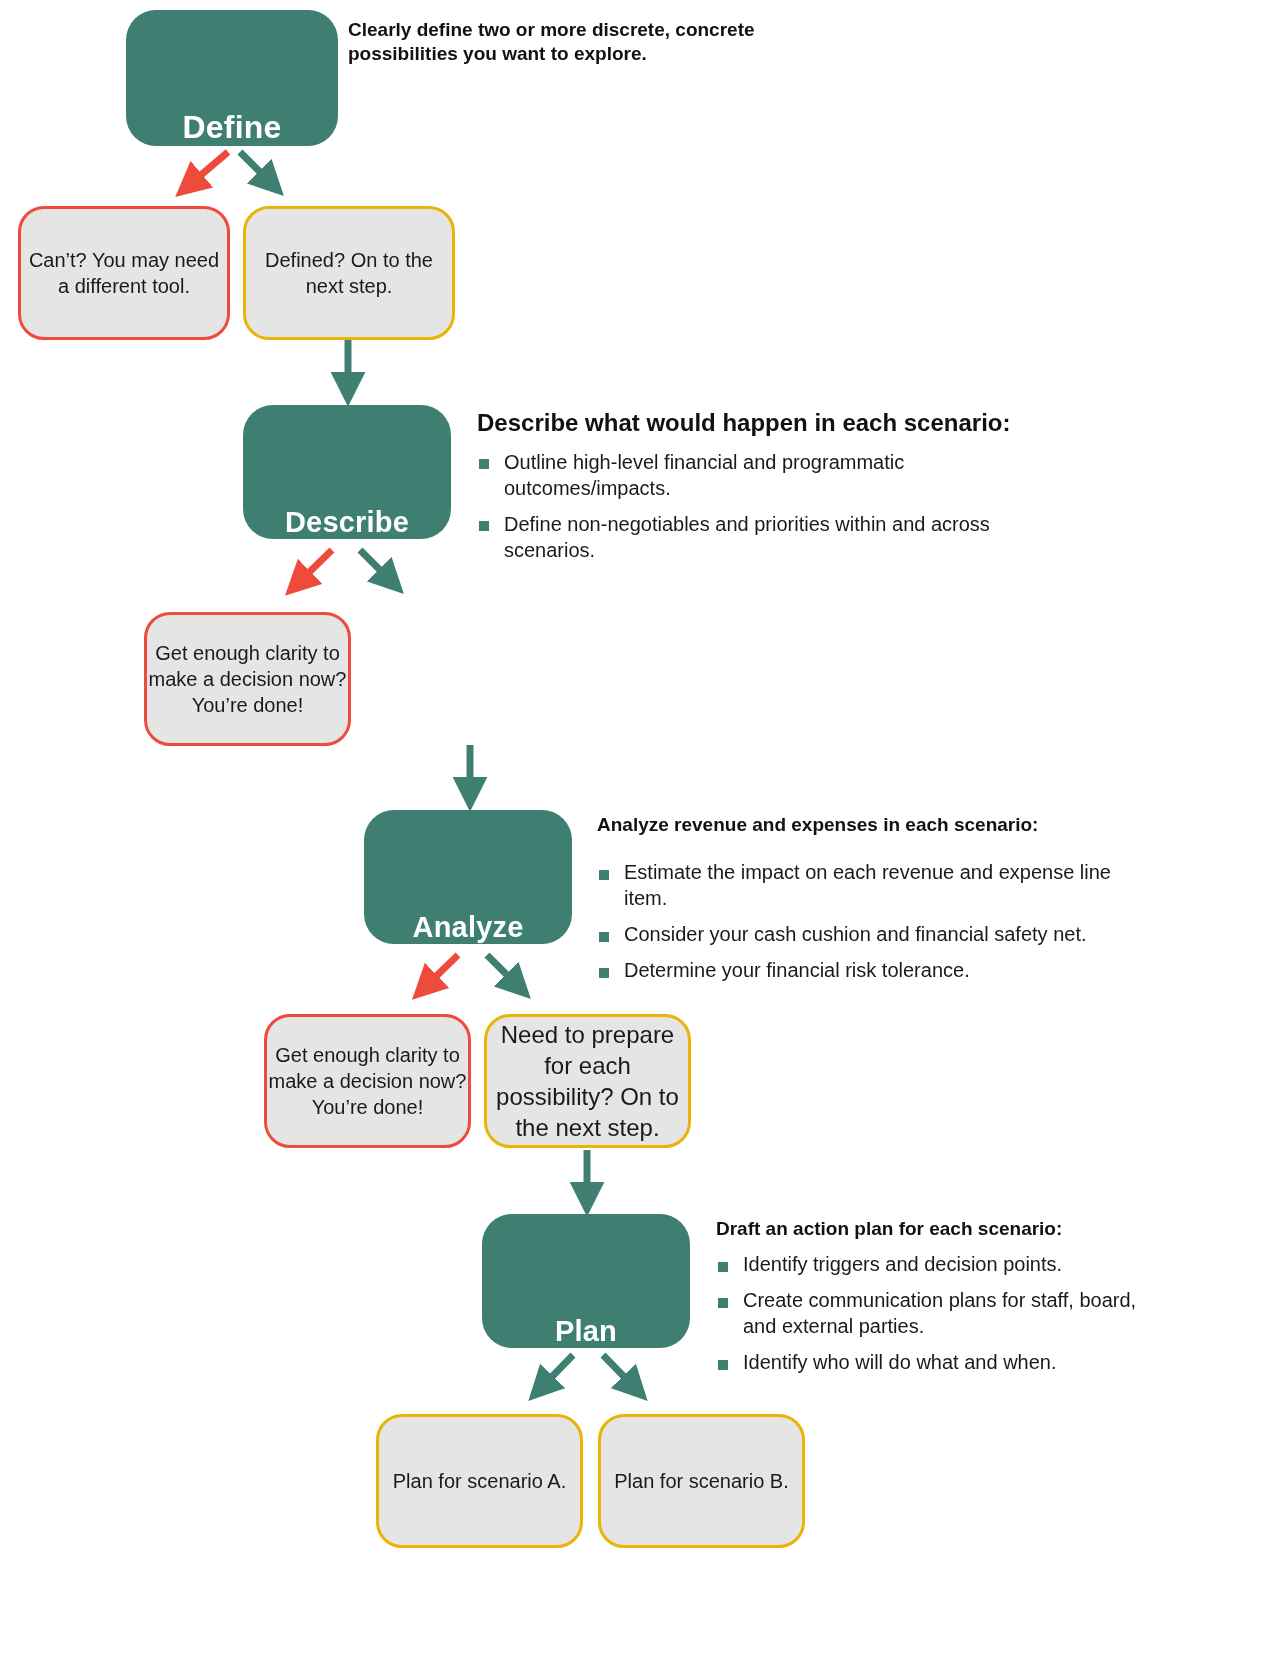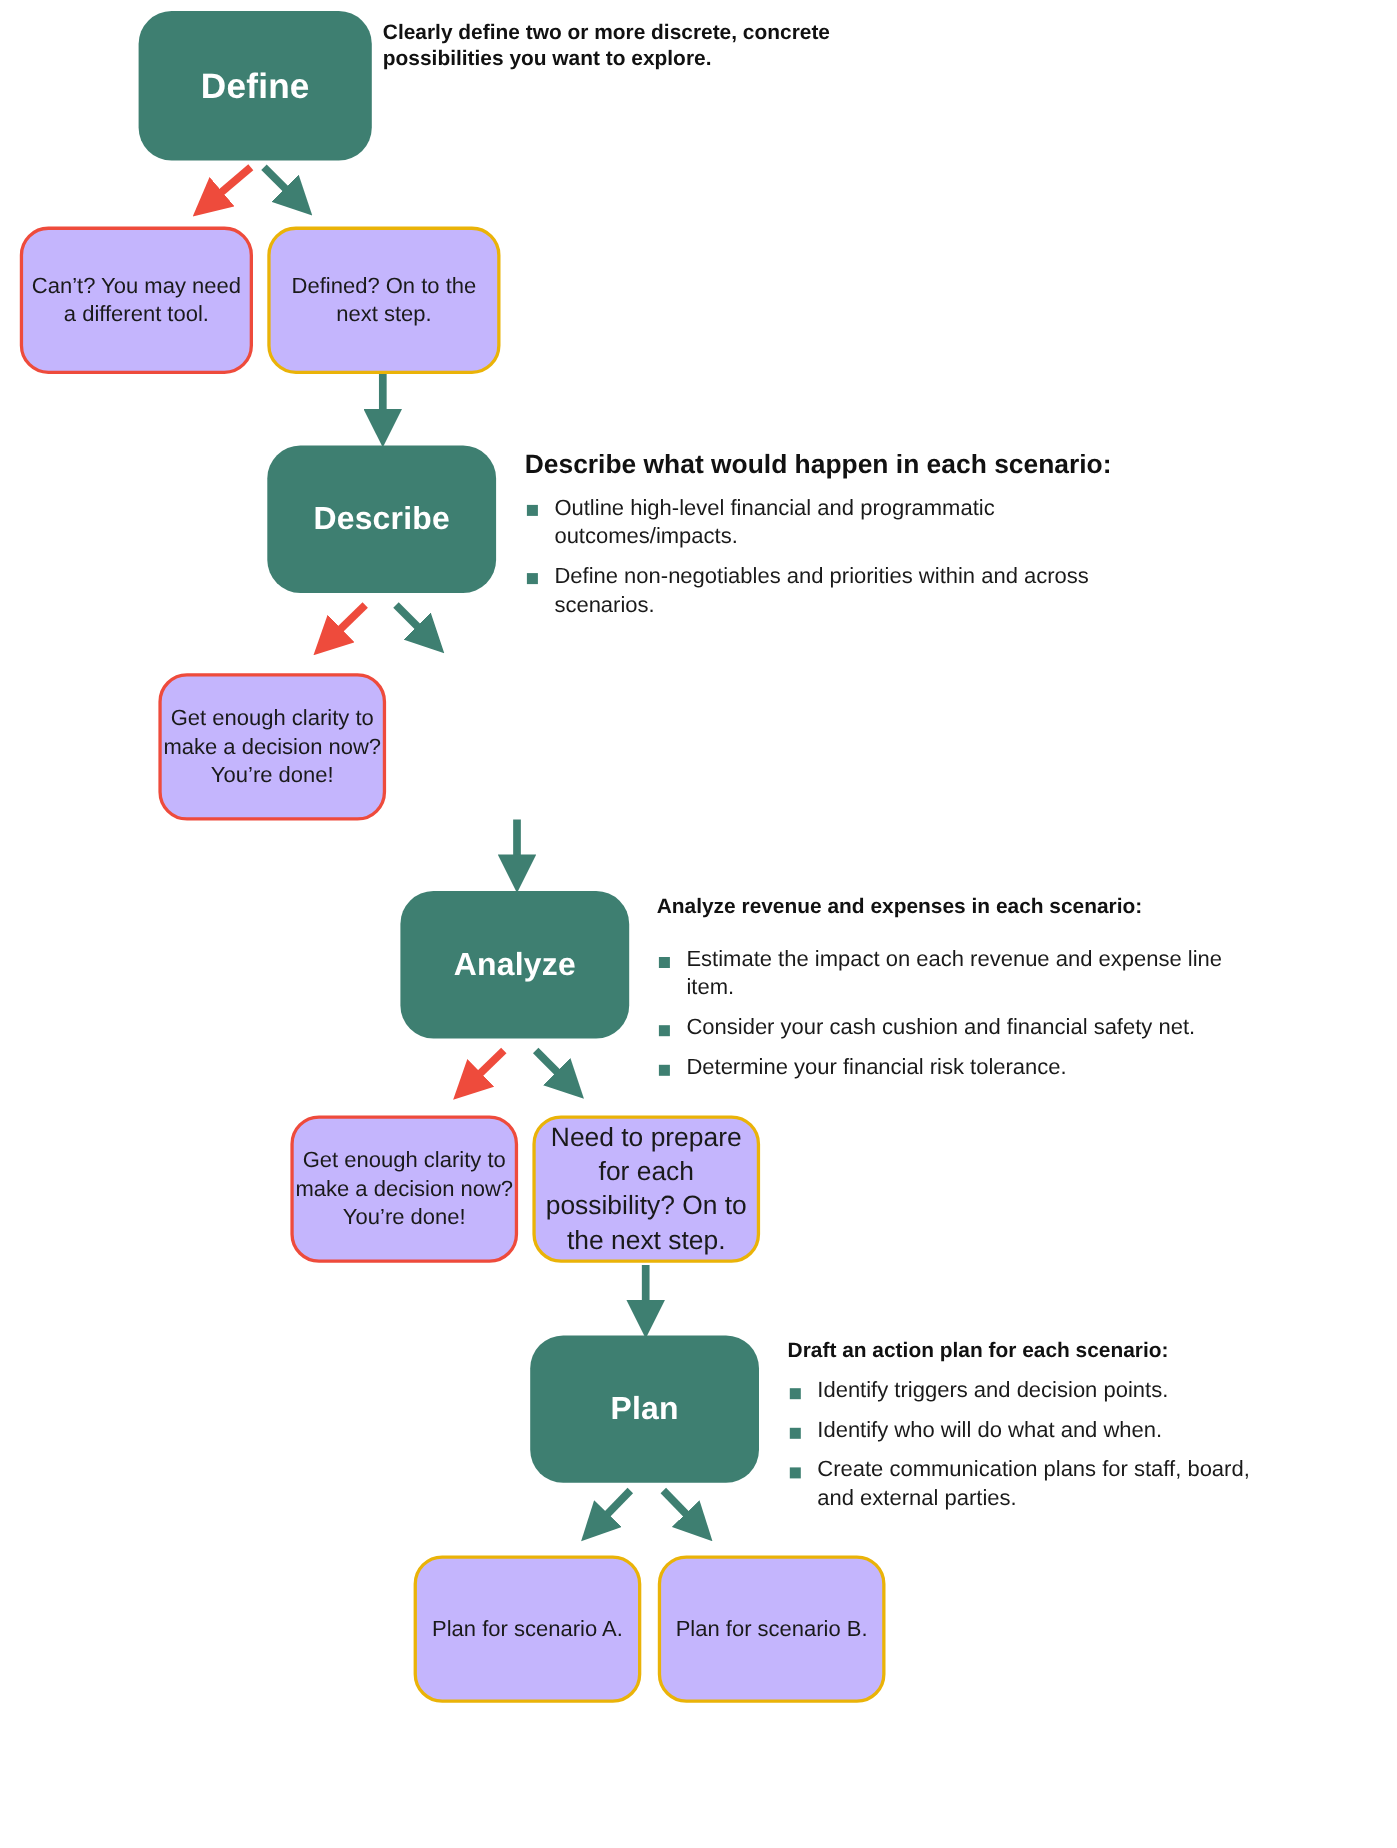--- a/index.html
+++ b/index.html
@@ -18,31 +18,31 @@
     overflow: hidden;
     background: #ffffff;
   }
 
   
   .stage-box {
     position: absolute;
     background: #3E7F71;
     border-radius: 30px;
     display: flex;
-    align-items: center;
+    align-items: flex-end;
     justify-content: center;
     color: #ffffff;
     font-weight: bold;
     letter-spacing: 0.2px;
   }
 
   
   .note-box {
     position: absolute;
-    background: #c4b5fd;
+    background: #e5e5e5;
     border-radius: 26px;
     display: flex;
     align-items: center;
     justify-content: center;
     text-align: center;
     box-sizing: border-box;
     line-height: 1.30;
     color: #1a1a1a;
   }
   .note-green { border: 3px solid #eab308; }
@@ -222,25 +222,25 @@
 
   <div class="desc" style="left:716px; top:1217px; width:440px;">
     <div class="desc-title" style="font-size:19px; margin-bottom:10px;">Draft an action plan for each scenario:</div>
     <ul style="font-size:20px;">
       <li>
         <span class="bullet-sq"></span>
         <span>Identify triggers and decision points.</span>
       </li>
       <li style="margin-top:10px;">
         <span class="bullet-sq"></span>
+        <span>Create communication plans for staff, board, and external parties.</span>
+      </li>
+      <li style="margin-top:10px;">
+        <span class="bullet-sq"></span>
         <span>Identify who will do what and when.</span>
-      </li>
-      <li style="margin-top:10px;">
-        <span class="bullet-sq"></span>
-        <span>Create communication plans for staff, board, and external parties.</span>
       </li>
     </ul>
   </div>
 
   <div class="note-box note-green" style="left:376px; top:1414px; width:207px; height:134px; font-size:20px;">
     <span>Plan for scenario A.</span>
   </div>
 
   <div class="note-box note-green" style="left:598px; top:1414px; width:207px; height:134px; font-size:20px;">
     <span>Plan for scenario B.</span>

